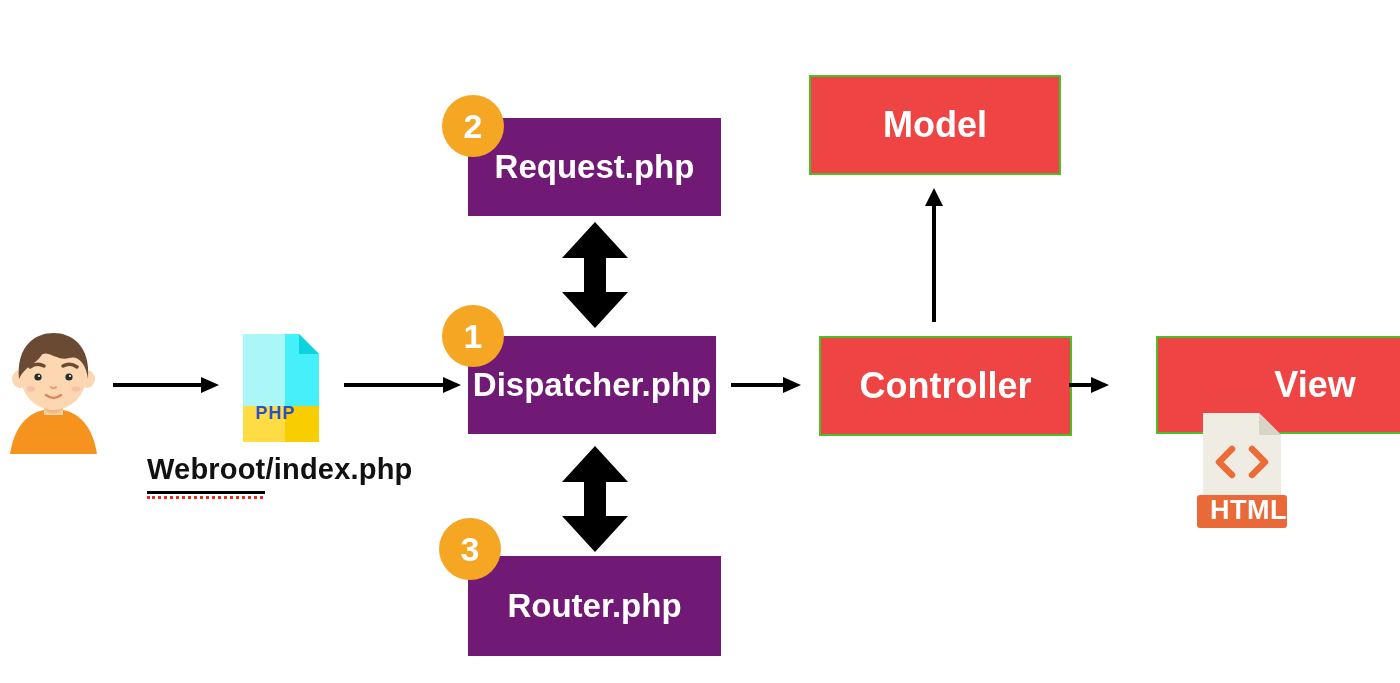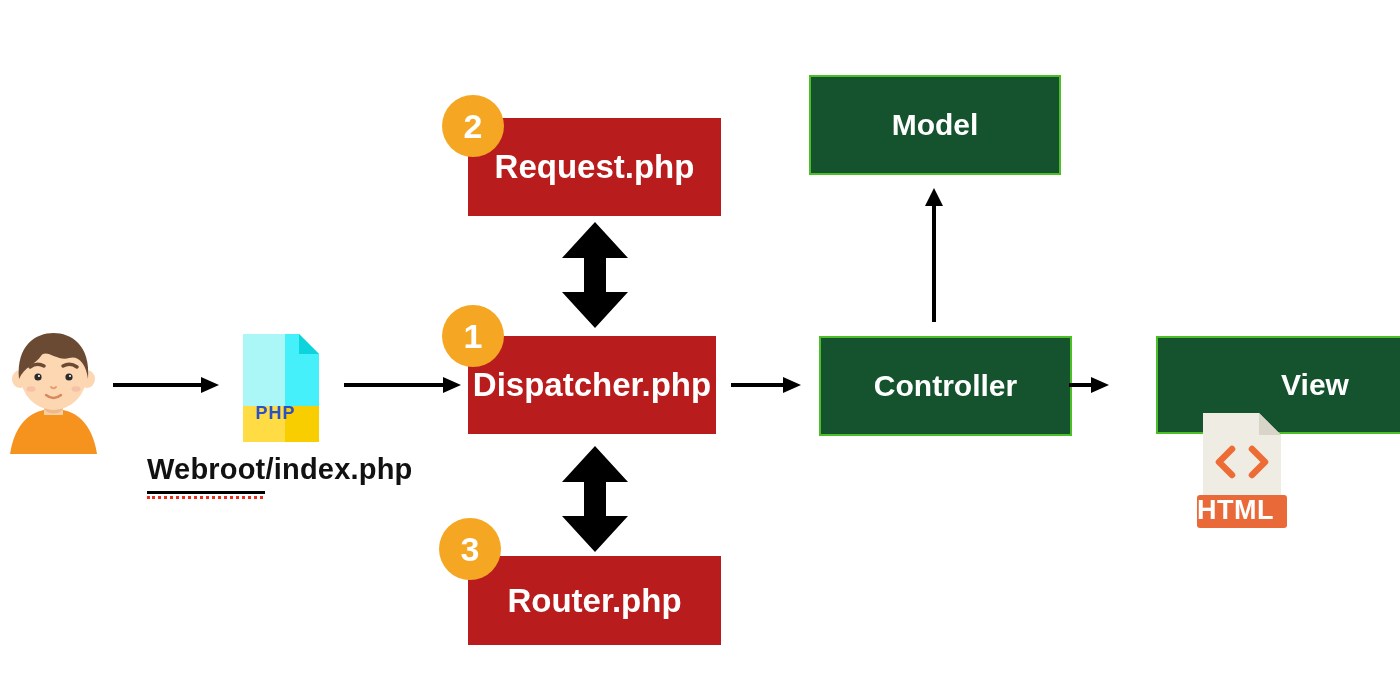--- a/index.html
+++ b/index.html
@@ -7,22 +7,22 @@
     position:relative; width:1400px; height:683px; background:#ffffff;
     font-family:"Liberation Sans","DejaVu Sans",sans-serif; overflow:hidden;
   }
   .abs { position:absolute; }
 
   
   .node {
     position:absolute; display:flex; align-items:center; justify-content:center;
     color:#ffffff; font-weight:bold; box-sizing:border-box;
   }
-  .node.blue  { background:#b91c1c; border:2px solid #b91c1c; font-size:33px; }
-  .node.green { background:#14532d; border:2px solid #4cbe27; font-size:30px; }
+  .node.blue  { background:#701a75; border:2px solid #701a75; font-size:33px; }
+  .node.green { background:#ef4444; border:2px solid #4cbe27; font-size:36px; }
 
   
   .badge {
     position:absolute; width:62px; height:62px; border-radius:50%;
     background:#F5A623; color:#fff; font-weight:bold; font-size:34px;
     display:flex; align-items:center; justify-content:center; z-index:3;
   }
 
   svg { display:block; }
 
@@ -38,21 +38,21 @@
     content:""; position:absolute; left:0; right:2px; bottom:-8px;
     border-bottom:3px dotted #ef2c1e;
   }
 
   
   .php-text {
     position:absolute; left:243px; top:403px; width:65px; text-align:center;
     color:#2A52C8; font-weight:bold; font-size:18px; letter-spacing:1px;
   }
   .html-text {
-    position:absolute; left:1197px; top:495px; width:90px; text-align:left;
+    position:absolute; left:1197px; top:495px; width:90px; text-align:right;
     color:#ffffff; font-weight:bold; font-size:27px; letter-spacing:0.5px;
   }
 </style>
 </head>
 <body>
 
 <div id="canvas">
 
   <svg class="abs" style="left:6px; top:329px;" width="95" height="125" viewBox="0 0 95 125">
     <path d="M47.5,80 C26,80 9,93 4,125 L91,125 C86,93 69,80 47.5,80 Z" fill="#F6921E"></path>
@@ -108,21 +108,21 @@
 
   <div class="node blue" style="left:468px; top:336px; width:248px; height:98px;">
     <span>Dispatcher.php</span>
   </div>
   <div class="badge" style="left:442px; top:305px;">1</div>
 
   <svg class="abs" style="left:562px; top:446px;" width="66" height="106" viewBox="0 0 66 106">
     <polygon points="33,0 66,36 44,36 44,70 66,70 33,106 0,70 22,70 22,36 0,36" fill="#000"></polygon>
   </svg>
 
-  <div class="node blue" style="left:468px; top:556px; width:253px; height:89px;">
+  <div class="node blue" style="left:468px; top:556px; width:253px; height:100px;">
     <span>Router.php</span>
   </div>
   <div class="badge" style="left:439px; top:518px;">3</div>
 
   <svg class="abs" style="left:731px; top:376px;" width="70" height="18" viewBox="0 0 70 18">
     <line x1="0" y1="9" x2="54" y2="9" stroke="#000" stroke-width="4"></line>
     <polygon points="52,1 70,9 52,17" fill="#000"></polygon>
   </svg>
 
   <div class="node green" style="left:809px; top:75px; width:252px; height:100px;">

